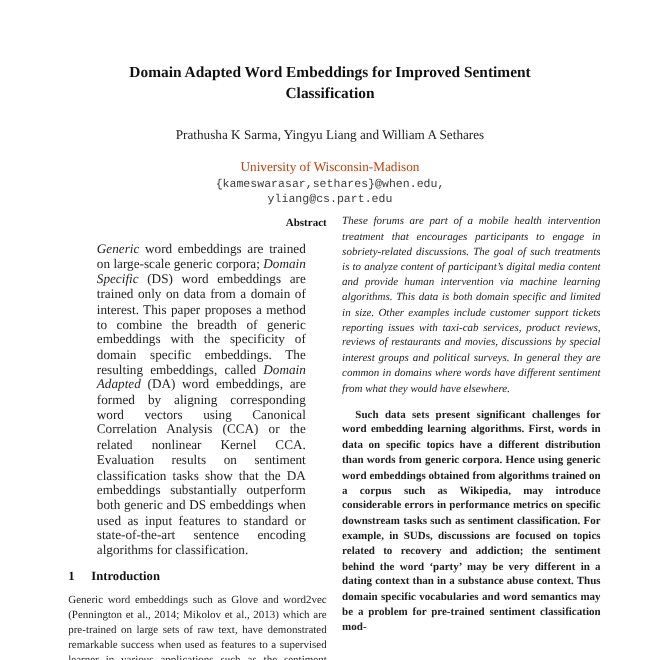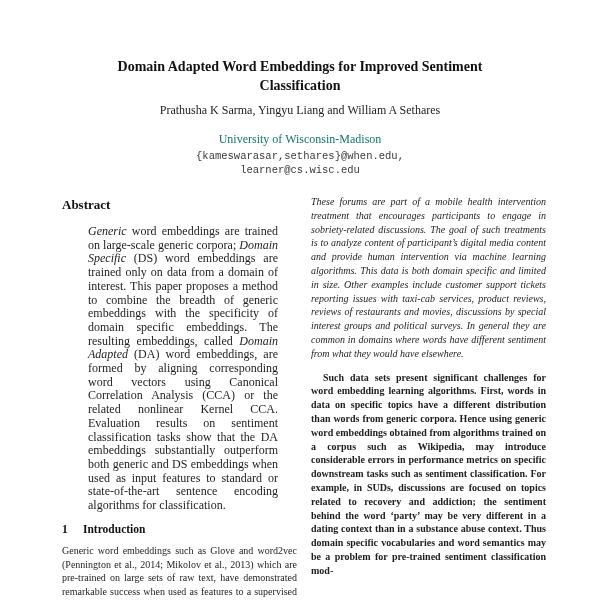--- a/index.html
+++ b/index.html
@@ -24,28 +24,28 @@
     text-align: center;
   }
   .title {
     margin: 0 95px;
     font-size: 14px;
     font-weight: bold;
     line-height: 19px;
     color: #111111;
   }
   .authors {
-    margin-top: 8px;
+    margin-top: 20px;
     font-size: 12px;
     color: #222222;
   }
   .affiliation {
     margin-top: 14px;
     font-size: 12px;
-    color: #0f766e;
+    color: #c2410c;
   }
   .email {
     font-family: "Liberation Mono", "DejaVu Sans Mono", monospace;
     font-size: 10.5px;
     line-height: 14px;
     color: #3a3a3a;
   }
   .email.first { margin-top: 2px; }
   .columns {
     position: absolute;
@@ -54,23 +54,23 @@
     width: 484px;
     height: 407px;
     display: flex;
     gap: 14px;
   }
   .col {
     width: 235px;
     overflow: hidden;
   }
   .abstract-heading {
-    text-align: left;
+    text-align: right;
     font-weight: bold;
-    font-size: 13px;
+    font-size: 10px;
     margin: 4px 0 9px 0;
     color: #111111;
   }
   .abstract-body {
     margin: 12px 19px 0 26px;
     font-size: 12px;
     line-height: 13.7px;
     text-align: justify;
   }
   .abstract-body em { font-style: italic; }
@@ -95,21 +95,21 @@
 </head>
 <body>
 
 <div class="page">
 
   <div class="header">
     <h1 class="title">Domain Adapted Word Embeddings for Improved Sentiment Classification</h1>
     <div class="authors">Prathusha K Sarma, Yingyu Liang and William A Sethares</div>
     <div class="affiliation">University of Wisconsin-Madison</div>
     <div class="email first">{kameswarasar,sethares}@when.edu,</div>
-    <div class="email">learner@cs.wisc.edu</div>
+    <div class="email">yliang@cs.part.edu</div>
   </div>
 
   <div class="columns">
 
     <div class="col">
       <section>
         <div class="abstract-heading">Abstract</div>
         <p class="abstract-body"><em>Generic</em><span> word embeddings are trained on large-scale generic corpora; </span><em>Domain Specific</em><span> (DS) word embeddings are trained only on data from a domain of interest. This paper proposes a method to combine the breadth of generic embeddings with the specificity of domain specific embeddings. The resulting embeddings, called </span><em>Domain Adapted</em><span> (DA) word embeddings, are formed by aligning corresponding word vectors using Canonical Correlation Analysis (CCA) or the related nonlinear Kernel CCA. Evaluation results on sentiment classification tasks show that the DA embeddings substantially outperform both generic and DS embeddings when used as input features to standard or state-of-the-art sentence encoding algorithms for classification.</span></p>
       </section>
 

